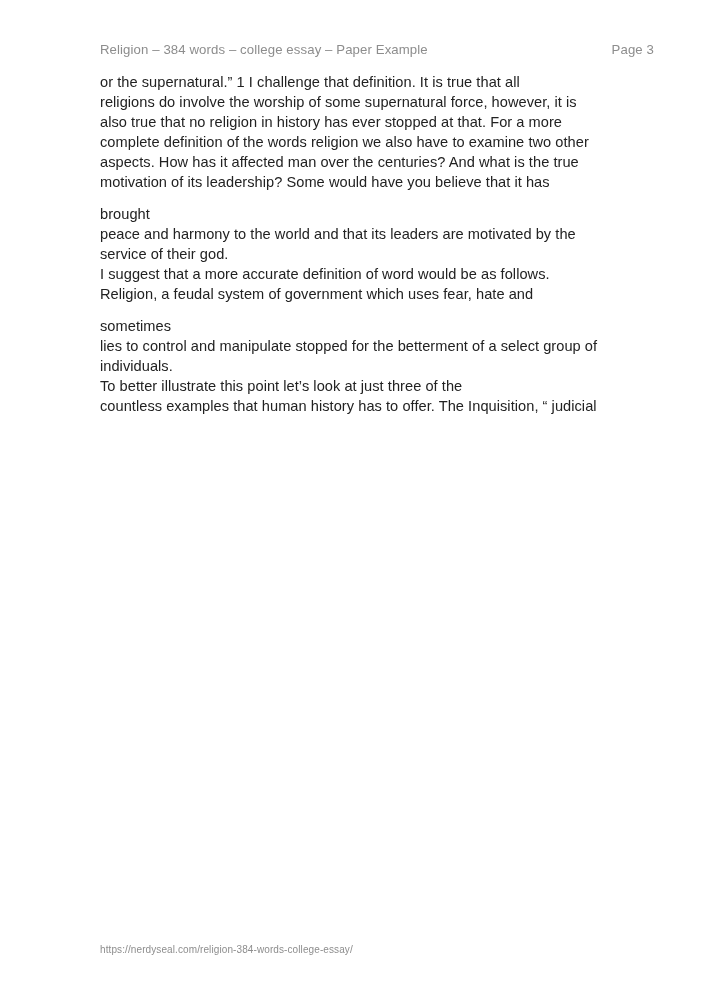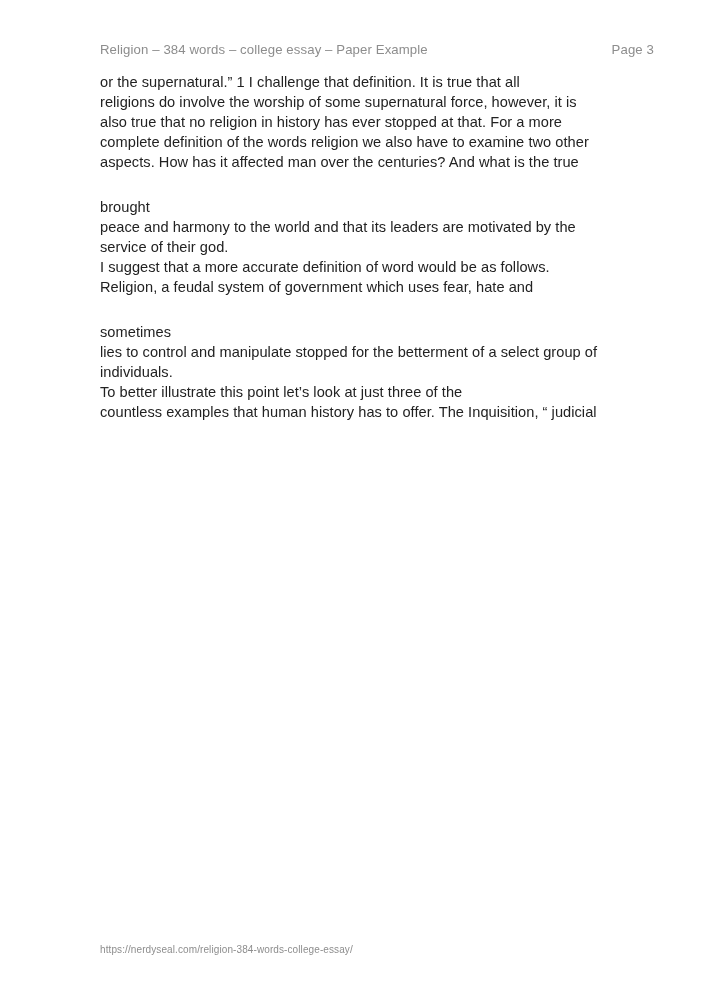--- a/index.html
+++ b/index.html
@@ -63,21 +63,21 @@
     color: #222222;
     letter-spacing: 0.05px;
     white-space: nowrap;
     margin: 0;
   }
   
   .para-line + .para-line {
   }
   
   .para-line.continuation {
-    margin-top: 25px;
+    margin-top: 12px;
   }
 
   
   .page-footer {
     position: absolute;
     top: 941px;
     left: 100px;
     right: 50px;
     font-size: 10px;
     line-height: 17px;
@@ -95,20 +95,21 @@
     <span class="doc-title">Religion – 384 words – college essay – Paper Example</span>
     <span class="page-number">Page 3</span>
   </div>
 
   <div class="doc-body">
       <p class="para-line">or the supernatural.” 1 I challenge that definition. It is true that all</p>
       <p class="para-line">religions do involve the worship of some supernatural force, however, it is</p>
       <p class="para-line">also true that no religion in history has ever stopped at that. For a more</p>
       <p class="para-line">complete definition of the words religion we also have to examine two other</p>
       <p class="para-line">aspects. How has it affected man over the centuries? And what is the true</p>
+      <p class="para-line">motivation of its leadership? Some would have you believe that it has</p>
       <p class="para-line continuation">brought</p>
       <p class="para-line">peace and harmony to the world and that its leaders are motivated by the</p>
       <p class="para-line">service of their god.</p>
       <p class="para-line">I suggest that a more accurate definition of word would be as follows.</p>
       <p class="para-line">Religion, a feudal system of government which uses fear, hate and</p>
       <p class="para-line continuation">sometimes</p>
       <p class="para-line">lies to control and manipulate stopped for the betterment of a select group of</p>
       <p class="para-line">individuals.</p>
       <p class="para-line">To better illustrate this point let’s look at just three of the</p>
       <p class="para-line">countless examples that human history has to offer. The Inquisition, “ judicial</p>

